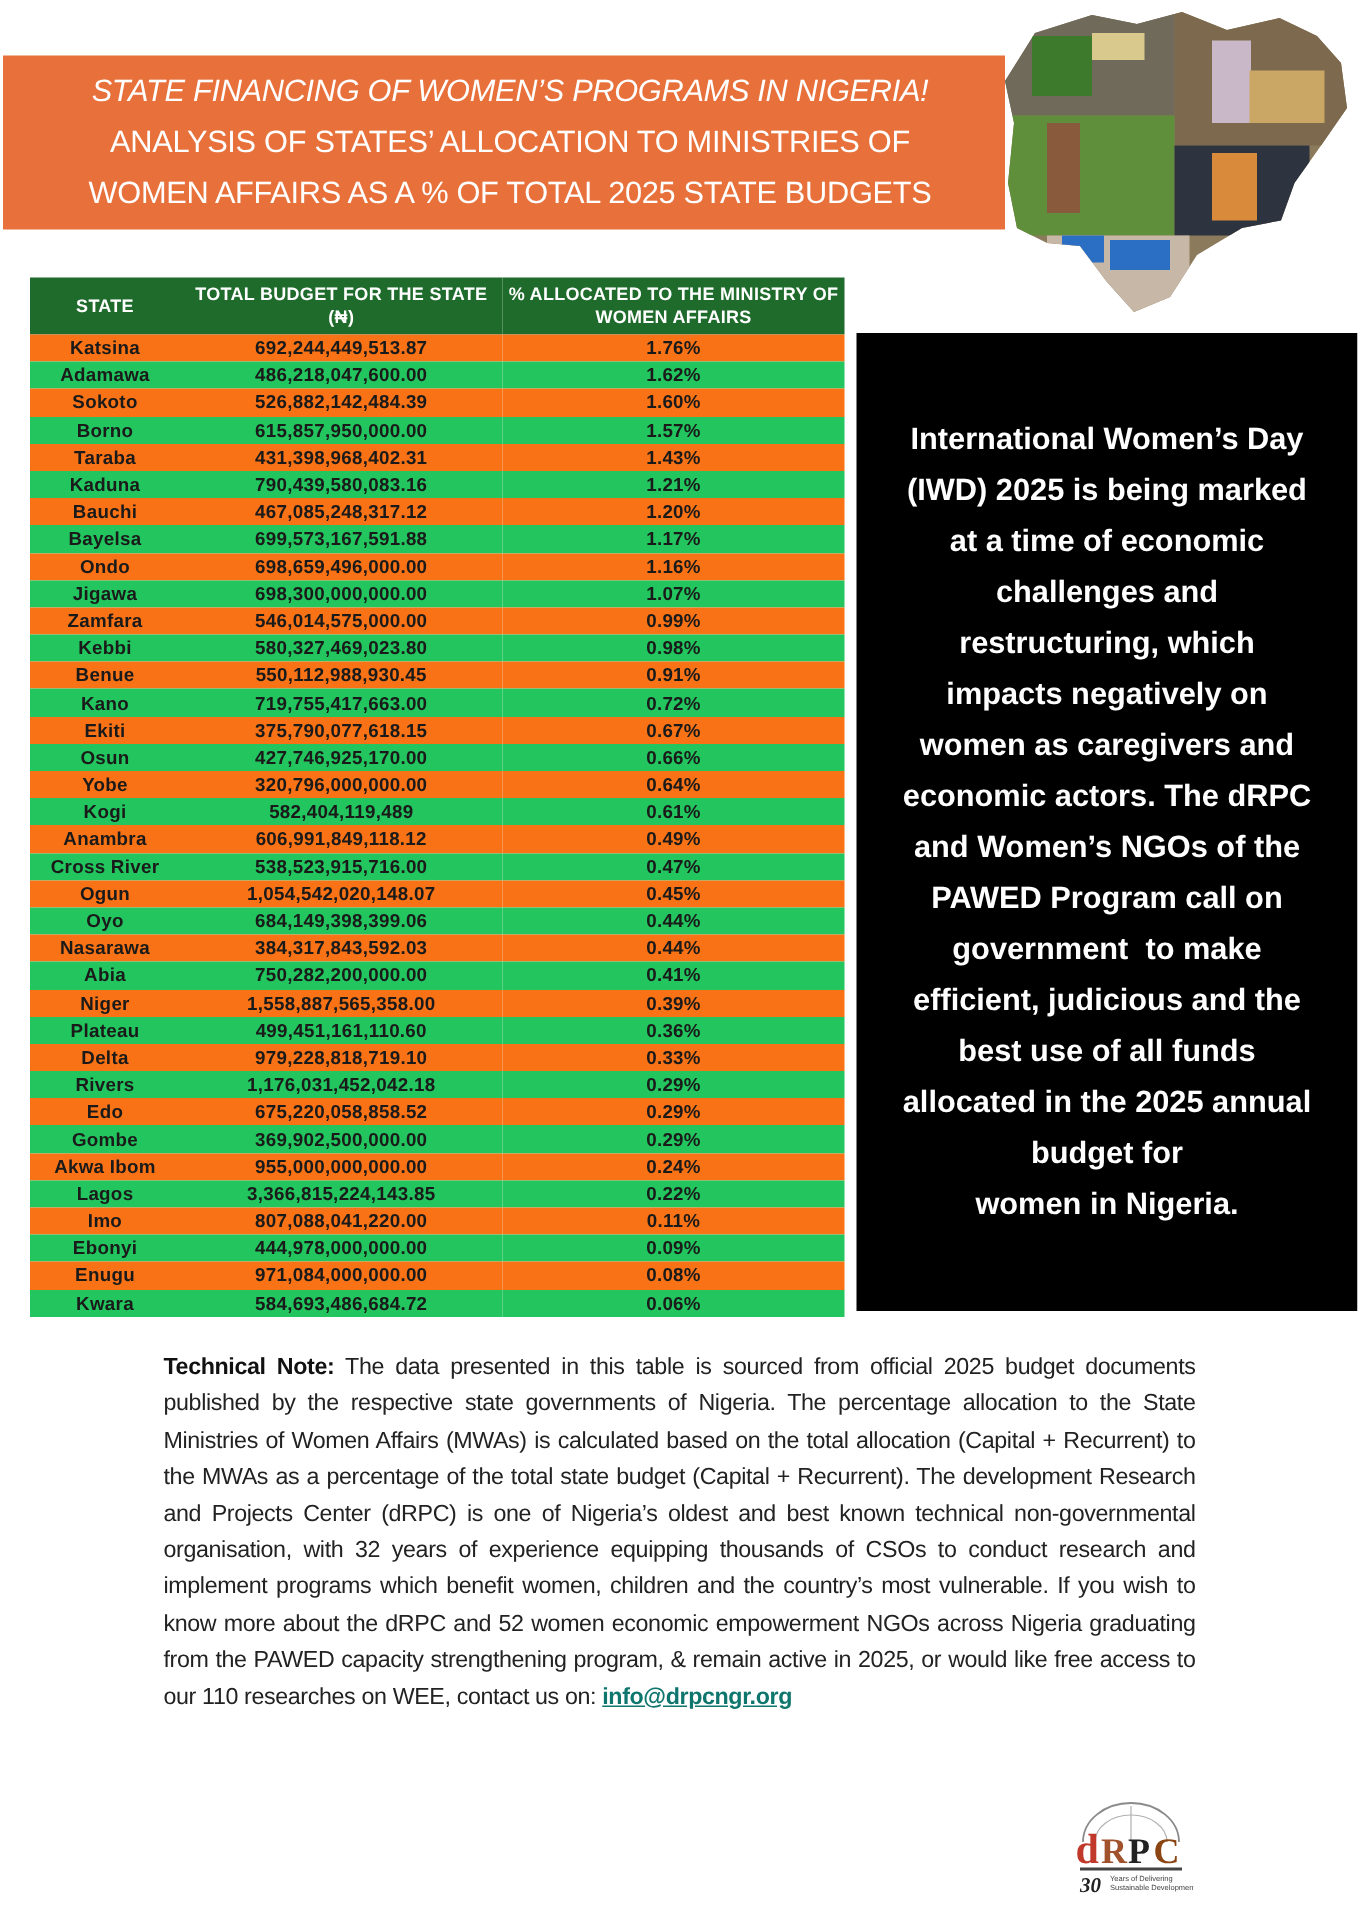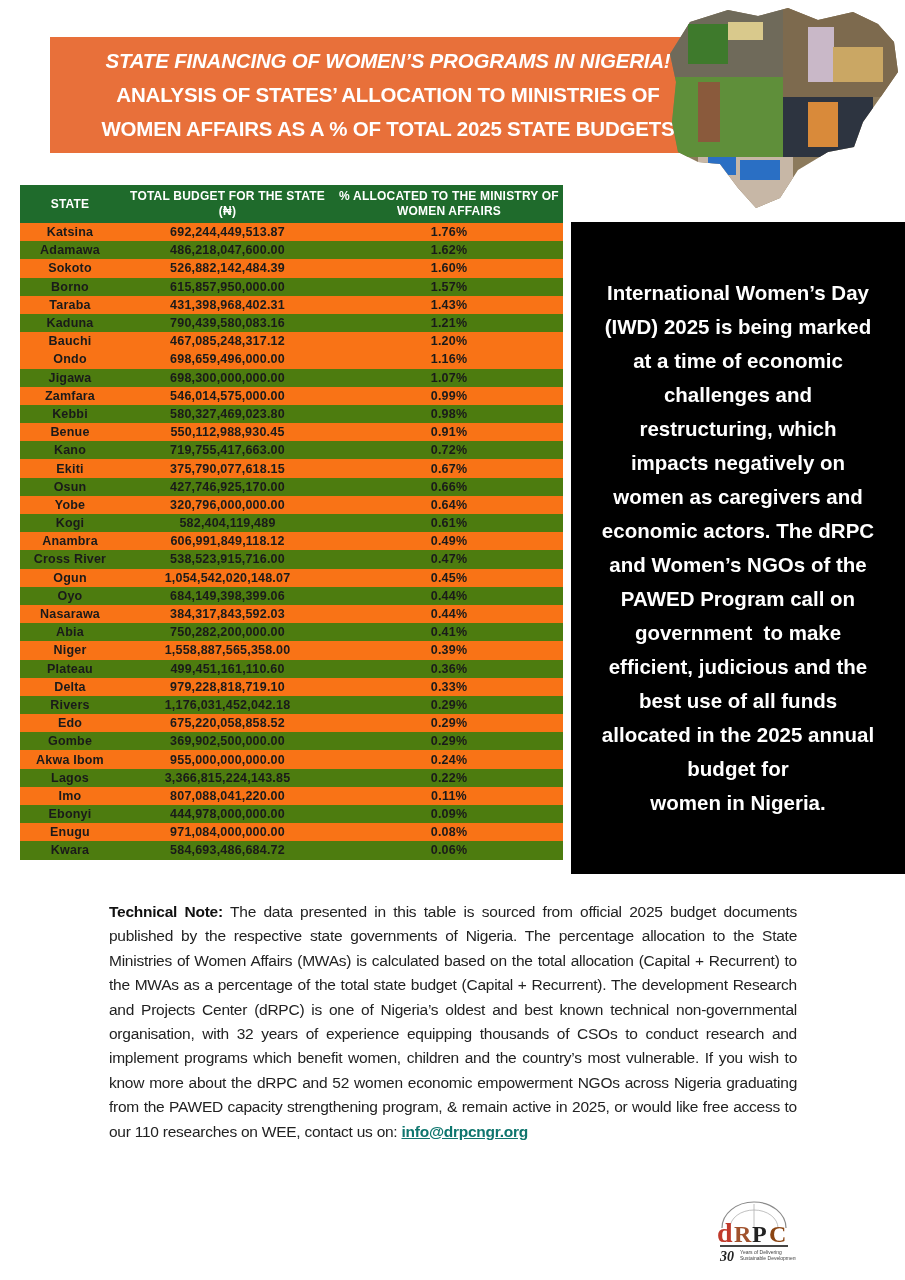--- a/index.html
+++ b/index.html
@@ -3,23 +3,22 @@
 <meta charset="utf-8">
 <style>
   * { box-sizing: border-box; margin: 0; padding: 0; }
   html, body { width: 905px; height: 1280px; background: #ffffff; overflow: hidden; }
   body { position: relative; font-family: "Liberation Sans", "DejaVu Sans", sans-serif; color: #111; }
 
   .banner {
     position: absolute; left: 2px; top: 37px; width: 668px; height: 116px;
     background: #e8703a;
     display: flex; flex-direction: column; align-items: center; justify-content: center;
-    color: #ffffff; font-weight: bold; text-align: center;
+    color: #ffffff; font-weight: normal; text-align: center;
     padding-left: 8px;
-    margin-left: 48px;
   }
   .banner .l1 { font-size: 20.5px; font-style: italic; line-height: 34px; letter-spacing: -0.2px; }
   .banner .l2 { font-size: 20.5px; line-height: 34px; letter-spacing: -0.2px; }
 
   .map-collage {
     position: absolute; left: 668px; top: 2px; width: 234px; height: 208px;
   }
 
   .table-wrap { position: absolute; left: 20px; top: 185px; width: 543px; }
   table { border-collapse: collapse; width: 543px; table-layout: fixed; }
@@ -27,21 +26,21 @@
     background: #1f6b2c; color: #ffffff; font-size: 12px; font-weight: bold;
     height: 38px; line-height: 15px; text-align: center; vertical-align: middle;
     letter-spacing: 0.2px;
   }
   td {
     height: 18.2px; font-size: 12.5px; font-weight: bold; text-align: center;
     color: #1a1a1a; line-height: 18px; padding: 0; white-space: nowrap;
     letter-spacing: 0.2px;
   }
   tr.odd td { background: #f97316; }
-  tr.even td { background: #4d7c0f; }
+  tr.even td { background: #22c55e; }
   col.c1 { width: 100px; } col.c2 { width: 215px; } col.c3 { width: 228px; }
 
   .callout {
     position: absolute; left: 571px; top: 222px; width: 334px; height: 652px;
     background: #000000; color: #ffffff;
     display: flex; align-items: center; justify-content: center;
     text-align: center; font-weight: bold; font-size: 20.5px; line-height: 34px;
     padding: 0 8px;
   }
 
@@ -132,20 +131,25 @@
         <tr class="even">
           <td>Kaduna</td>
           <td>790,439,580,083.16</td>
           <td>1.21%</td>
         </tr>
         <tr class="odd">
           <td>Bauchi</td>
           <td>467,085,248,317.12</td>
           <td>1.20%</td>
         </tr>
+        <tr class="even">
+          <td>Bayelsa</td>
+          <td>699,573,167,591.88</td>
+          <td>1.17%</td>
+        </tr>
         <tr class="odd">
           <td>Ondo</td>
           <td>698,659,496,000.00</td>
           <td>1.16%</td>
         </tr>
         <tr class="even">
           <td>Jigawa</td>
           <td>698,300,000,000.00</td>
           <td>1.07%</td>
         </tr>

